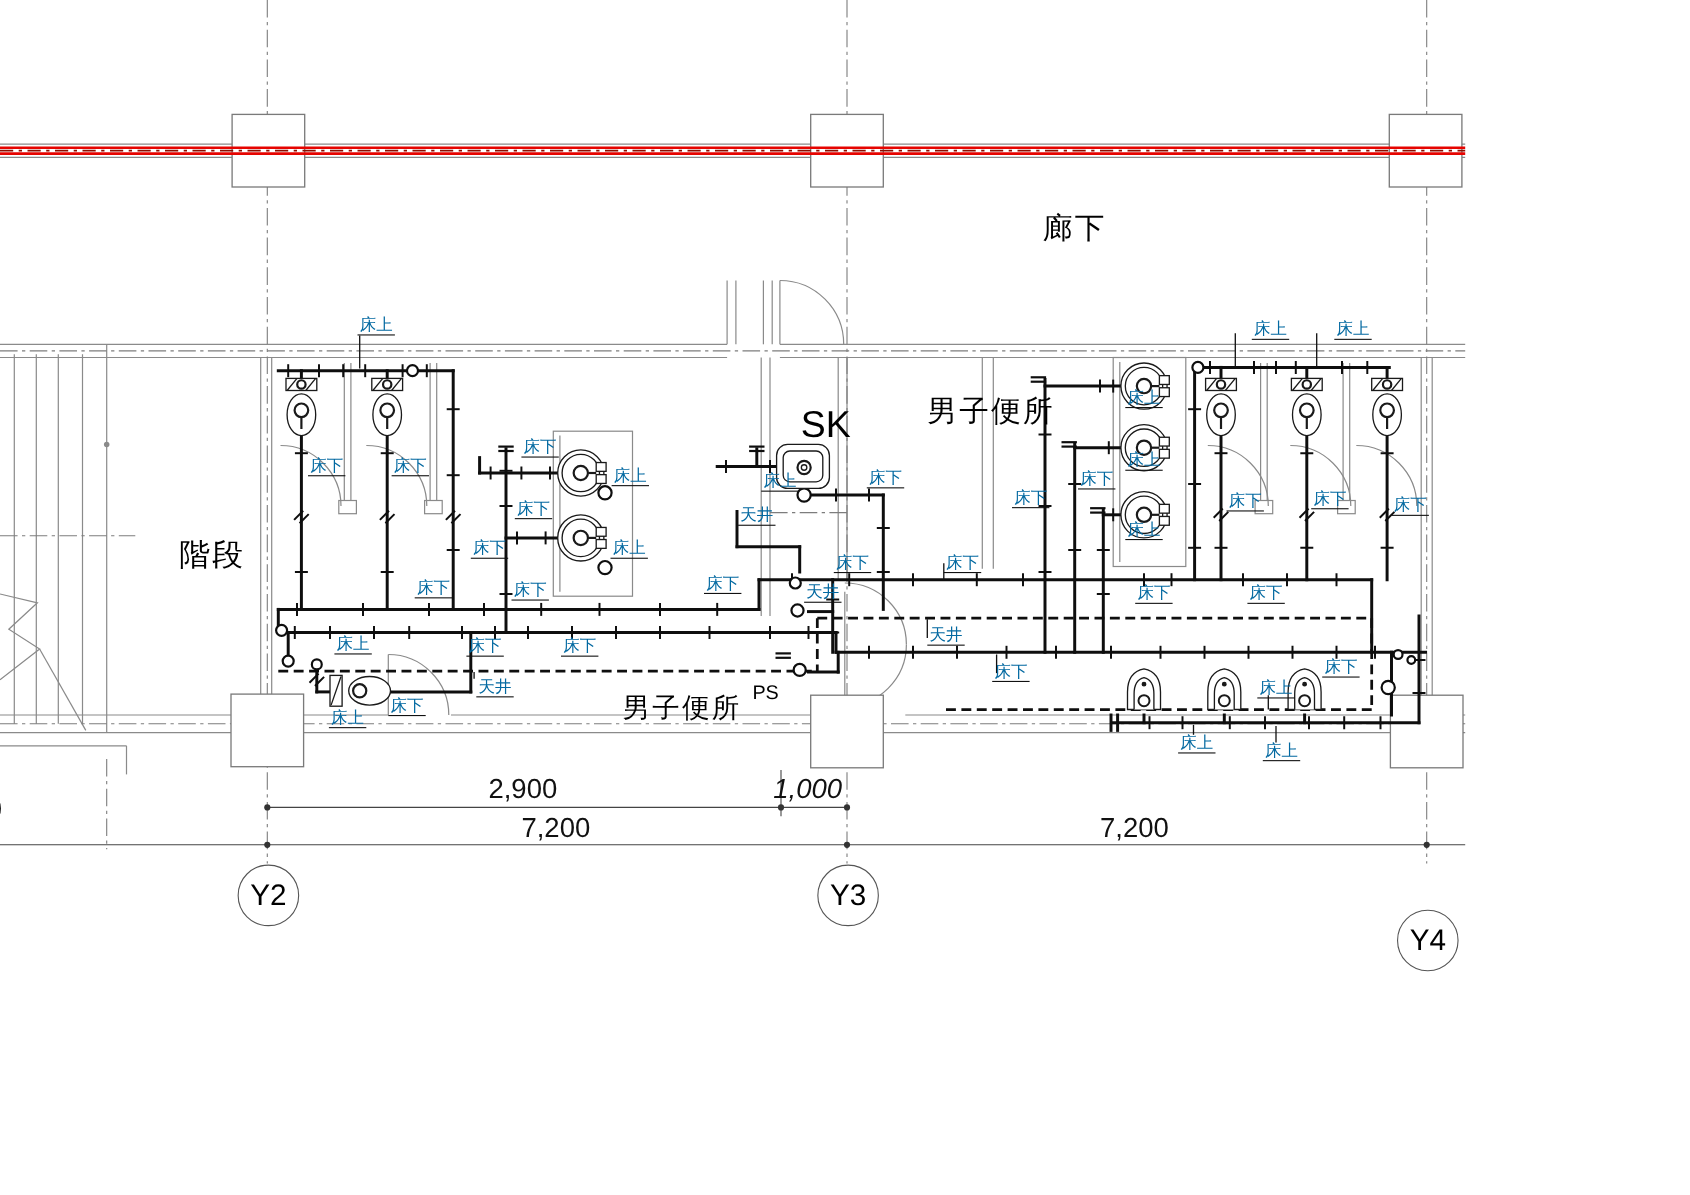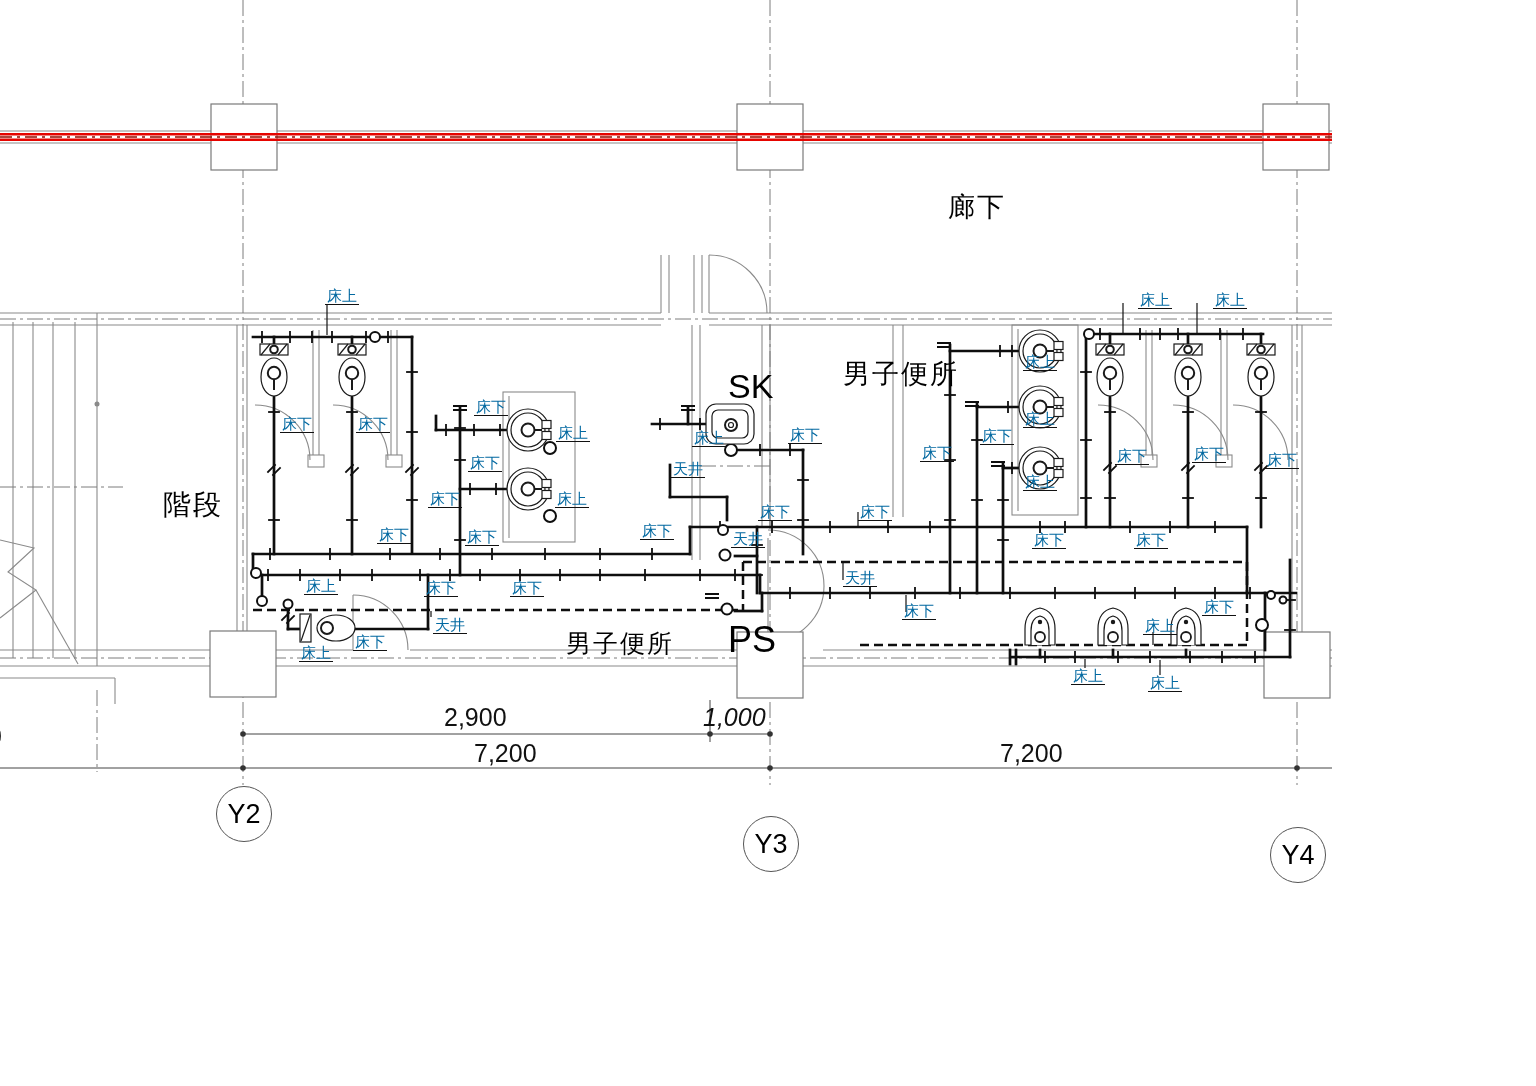--- a/index.html
+++ b/index.html
@@ -481,21 +481,21 @@
           <rect x="712" y="410" width="36" height="28" rx="6"></rect>
           <circle cx="731" cy="425" r="6" stroke-width="2"></circle>
           <circle cx="731" cy="425" r="2.5"></circle>
         </g>
       </g>
     </svg>
 
   <div class="room" style="left:948px;top:189px;font-size:27px">廊下</div>
   <div class="room" style="left:163px;top:486px;font-size:28px">階段</div>
   <div class="room" style="left:728px;top:367px;font-size:34px;letter-spacing:0">SK</div>
-  <div class="room" style="left:728px;top:619px;font-size:36px;letter-spacing:0">PS</div>
+  <div class="room" style="left:684px;top:619px;font-size:18px;letter-spacing:0">PS</div>
   <div class="room" style="left:843px;top:356px;font-size:27px">男子便所</div>
   <div class="room" style="left:566px;top:627px;font-size:25px">男子便所</div>
 <div class="plabel" style="left: 325px; top: 289px;">床上</div>
     <div class="plabel" style="left: 280px; top: 417px;">床下</div>
     <div class="plabel" style="left: 356px; top: 417px;">床下</div>
     <div class="plabel" style="left: 474px; top: 400px;">床下</div>
     <div class="plabel" style="left: 556px; top: 426px;">床上</div>
     <div class="plabel" style="left: 468px; top: 456px;">床下</div>
     <div class="plabel" style="left: 428px; top: 492px;">床下</div>
     <div class="plabel" style="left: 555px; top: 492px;">床上</div>
@@ -532,15 +532,15 @@
     <div class="plabel" style="left: 1143px; top: 619px;">床上</div>
     <div class="plabel" style="left: 1071px; top: 669px;">床上</div>
     <div class="plabel" style="left: 1148px; top: 676px;">床上</div>
     <div class="dim" style="left: 444px; top: 703px;">2,900</div>
     <div class="dim" style="left: 703px; top: 703px; font-style: italic;">1,000</div>
     <div class="dim" style="left: 474px; top: 739px;">7,200</div>
     <div class="dim" style="left: 1000px; top: 739px;">7,200</div>
     <div class="dim" style="left: -12px; top: 722px;">0</div>
     <div class="dim" style="left: 1527px; top: 722px;">7</div>
     <div class="bubble" style="left: 216px; top: 786px;">Y2</div>
-    <div class="bubble" style="left: 743px; top: 816px;">Y3</div>
+    <div class="bubble" style="left: 743px; top: 786px;">Y3</div>
     <div class="bubble" style="left: 1270px; top: 827px;">Y4</div>
   </div>
 
 </body></html>

